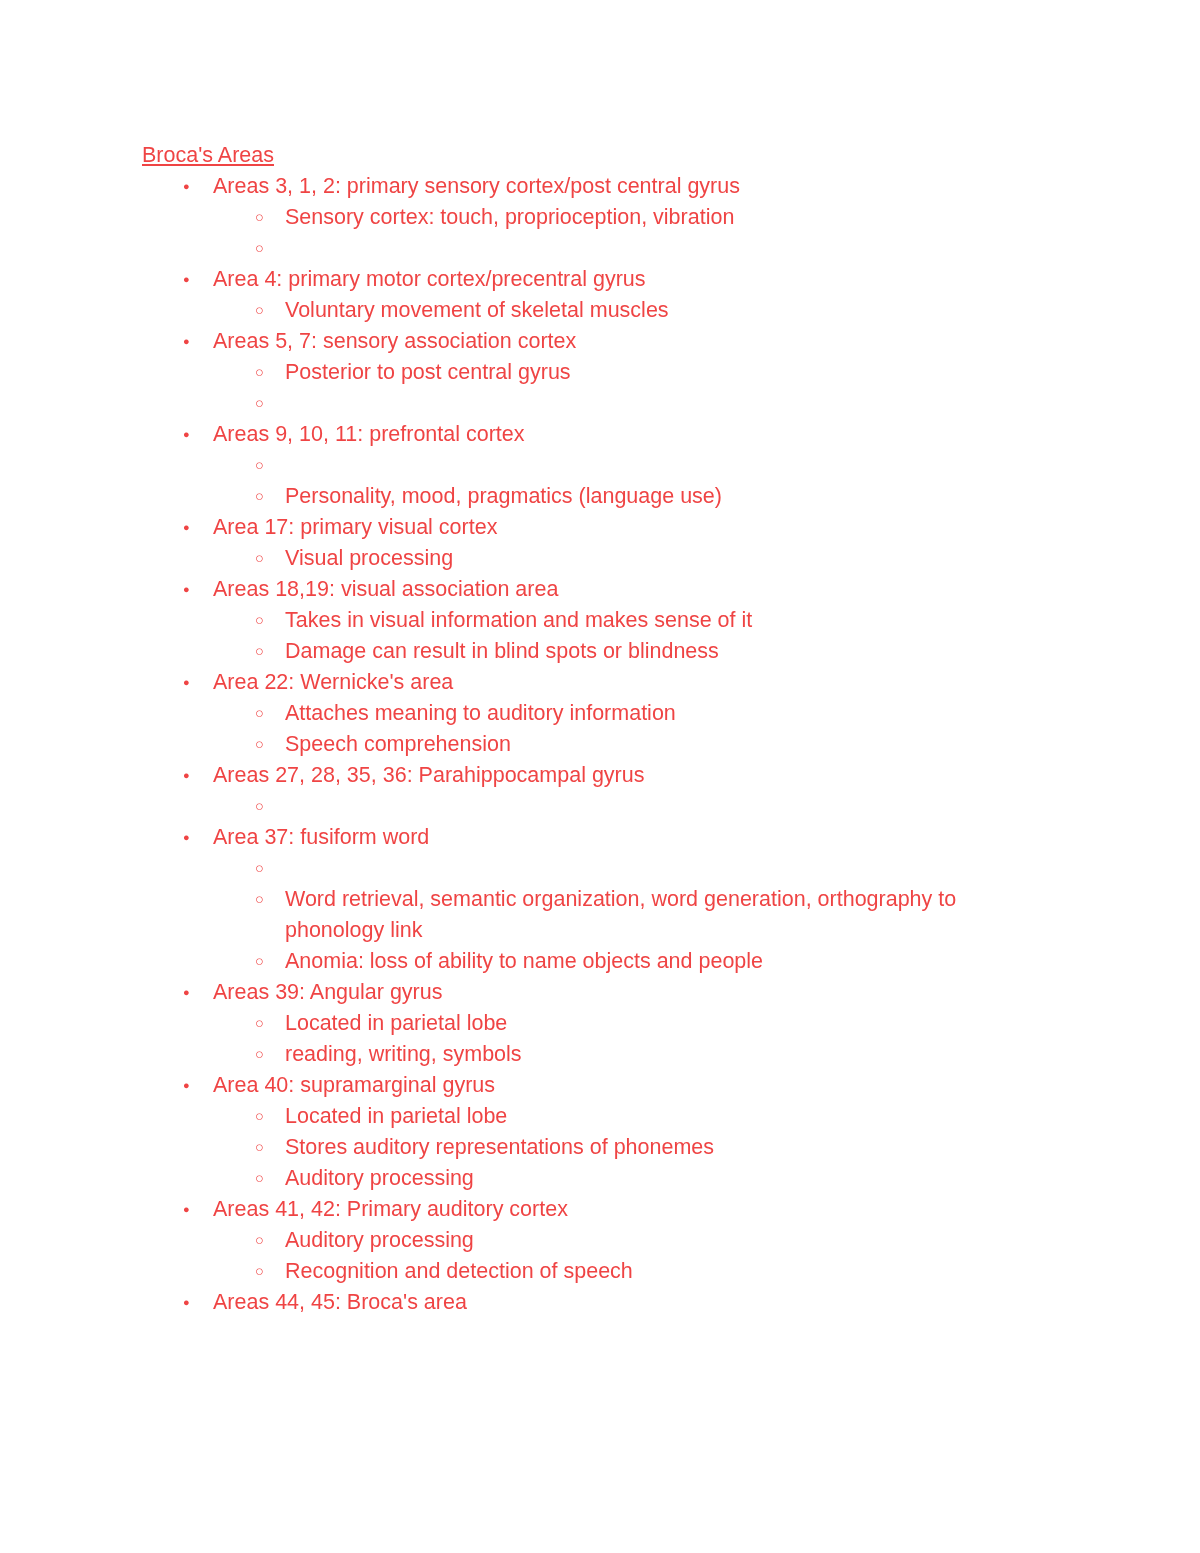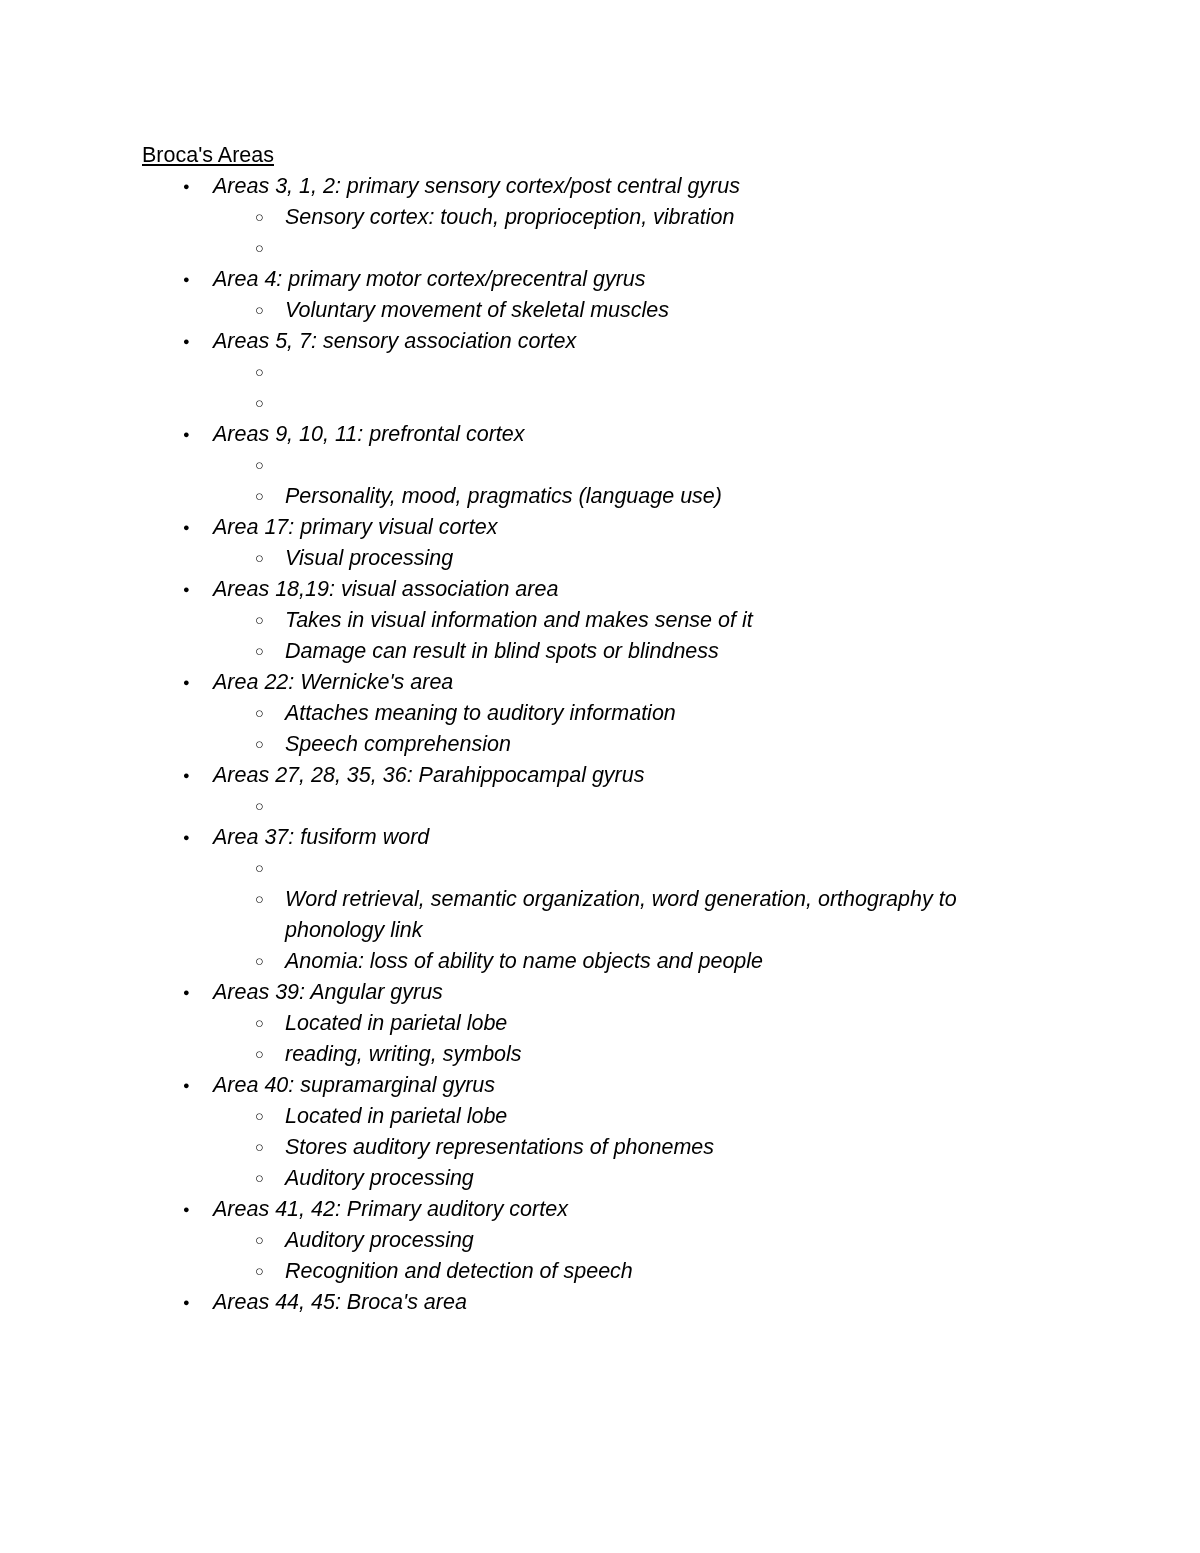--- a/index.html
+++ b/index.html
@@ -9,39 +9,39 @@
   }
   .page {
     width: 1200px;
     min-height: 1553px;
     background: #ffffff;
     box-sizing: border-box;
     padding: 140px 140px 80px 142px;
     font-family: "Liberation Sans", "DejaVu Sans", sans-serif;
     font-size: 21.5px;
     line-height: 31px;
-    color: #000000;
+    color: #ef4444;
   }
   .doc-title {
     text-decoration: underline;
   }
   .row {
     display: flex;
     align-items: flex-start;
   }
   .row .bullet {
     flex: 0 0 30px;
     line-height: 31px;
     text-align: left;
   }
   .l1 { padding-left: 41px; }
   .l1 .bullet { font-size: 11px; }
   .l2 { padding-left: 113px; }
   .l2 .bullet { font-size: 14.5px; }
-  .txt { flex: 1; font-style: italic; }
+  .txt { flex: 1; }
 </style>
 </head>
 <body>
 
 <div class="page">
   <div class="doc-title">Broca's Areas</div>
   <div>
       <div class="row l1">
         <span class="bullet">●</span>
         <span class="txt">Areas 3, 1, 2: primary sensory cortex/post central gyrus</span>
@@ -60,20 +60,21 @@
       <div class="row l2">
         <span class="bullet">○</span>
         <span class="txt">Voluntary movement of skeletal muscles</span>
       </div>
       <div class="row l1">
         <span class="bullet">●</span>
         <span class="txt">Areas 5, 7: sensory association cortex</span>
       </div>
       <div class="row l2">
         <span class="bullet">○</span>
+        <span class="txt">Posterior to post central gyrus</span>
       </div>
       <div class="row l2">
         <span class="bullet">○</span>
       </div>
       <div class="row l1">
         <span class="bullet">●</span>
         <span class="txt">Areas 9, 10, 11: prefrontal cortex</span>
       </div>
       <div class="row l2">
         <span class="bullet">○</span>

